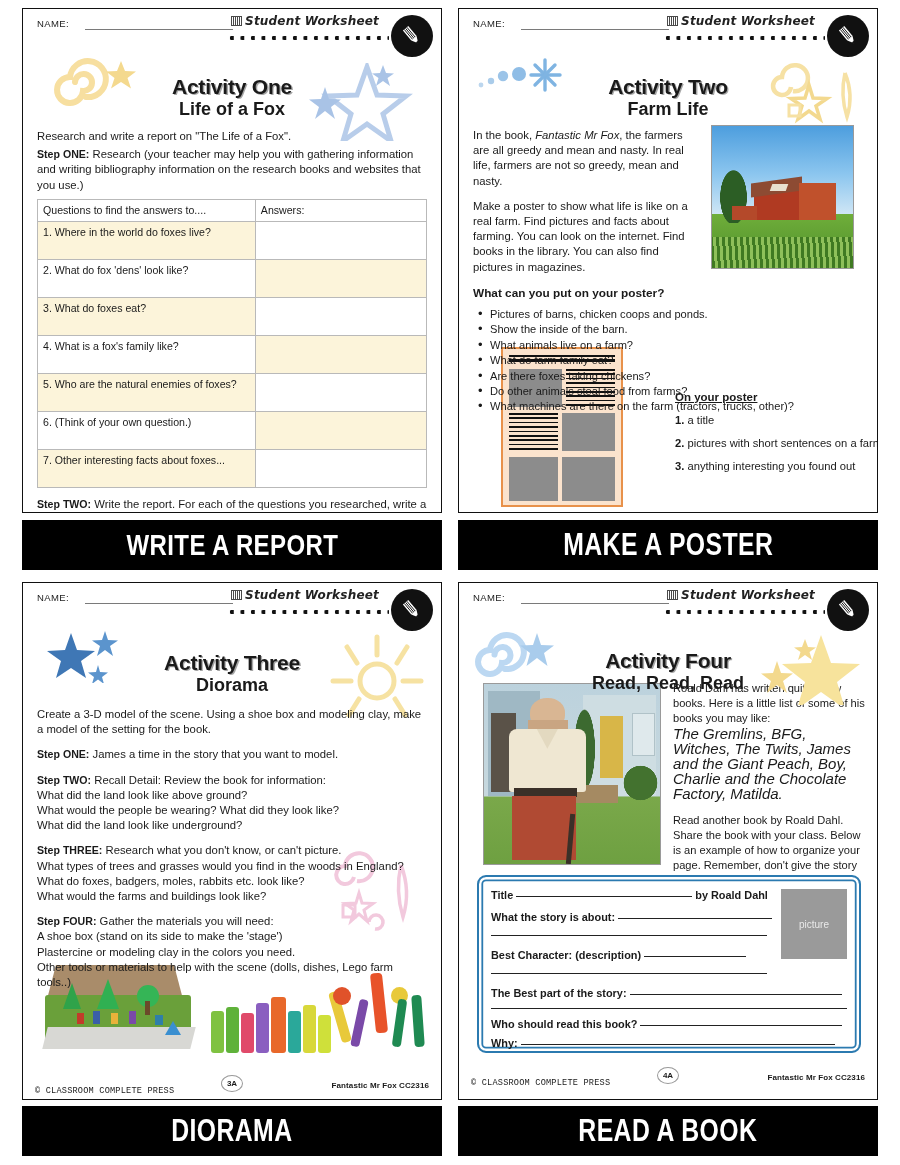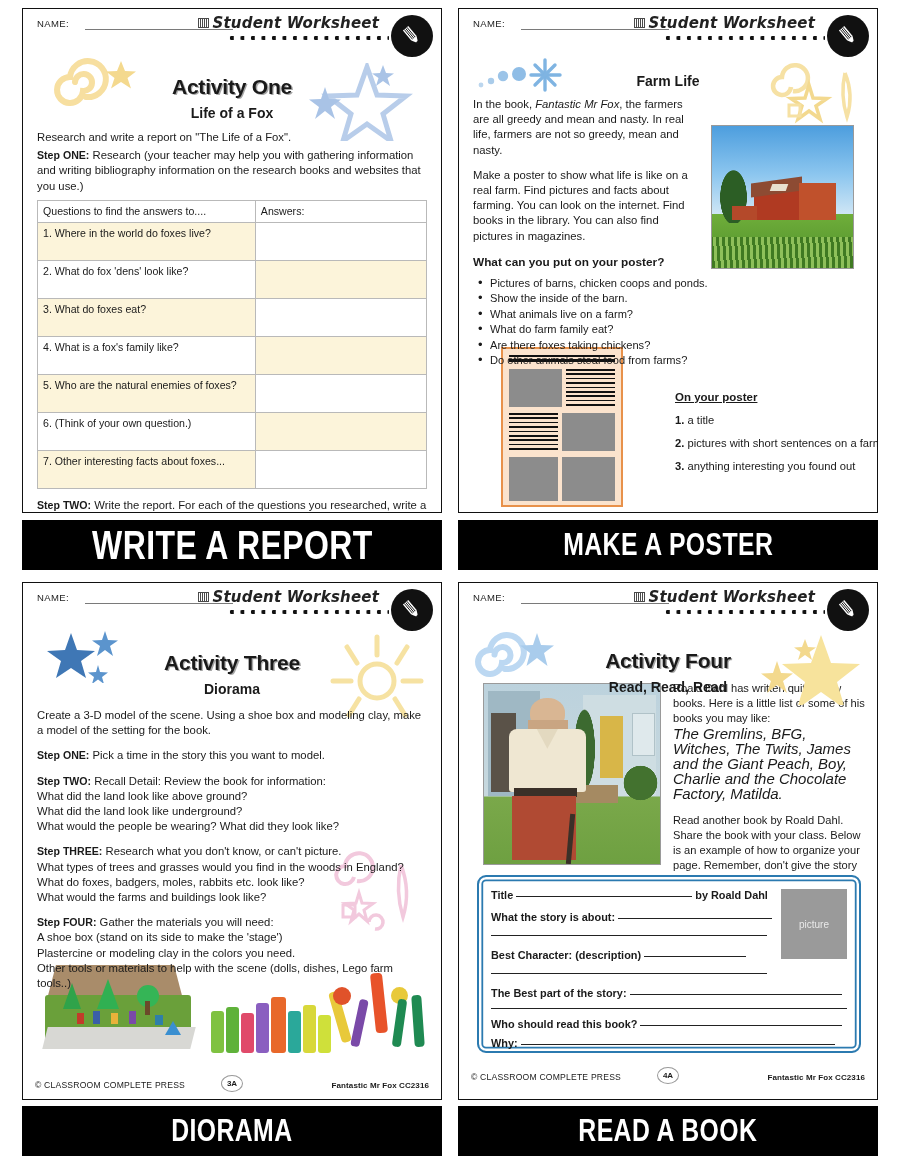--- a/index.html
+++ b/index.html
@@ -33,33 +33,33 @@
 
   
   .hdr { position:relative; height:58px; }
   .name-lbl { position:absolute; left:14px; top:9px; font-size:9.5px; letter-spacing:.4px; color:#222; }
   .name-rule { position:absolute; left:62px; top:20px; width:148px; border-bottom:1.1px solid #7a7a7a; }
   .sw-badge { position:absolute; right:62px; top:5px; display:flex; align-items:center; gap:3px; }
   .sw-book { width:11px; height:10px; position:relative; }
   .sw-book:before{content:"";position:absolute;inset:0;background:#4a4a4a;}
   .sw-book:after{content:"";position:absolute;left:1px;top:1px;right:1px;bottom:1px;
     background:repeating-linear-gradient(90deg,#fff 0 1px,#4a4a4a 1px 2px);}
-  .sw-text { font-family:"DejaVu Sans",sans-serif; font-size:15px; font-weight:bold; color:#222;
+  .sw-text { font-family:"DejaVu Sans",sans-serif; font-size:12px; font-weight:bold; color:#222;
              letter-spacing:.2px; font-style:italic; }
   .dots { position:absolute; right:52px; top:26px; width:160px; height:6px;
           background: radial-gradient(circle at 3px 3px, #111 2.1px, transparent 2.3px) repeat-x;
           background-size:10.5px 6px; }
   .pencil-circle { position:absolute; right:8px; top:6px; width:42px; height:42px;
           border-radius:50%; background:#111; }
   .pencil-circle svg { position:absolute; left:9px; top:9px; }
 
   
   .act-title { text-align:center; font-size:21px; font-weight:bold; letter-spacing:-0.2px;
                text-shadow: 1.4px 1.4px 0 rgba(0,0,0,0.35); position:relative; z-index:4; }
-  .act-sub { text-align:center; font-size:14px; font-weight:bold; margin-top:6px; position:relative; z-index:4;}
+  .act-sub { text-align:center; font-size:18px; font-weight:bold; position:relative; z-index:4;}
 
   
   .body { padding:0 14px; font-size:11.3px; line-height:15.2px; color:#1a1a1a; position:relative; z-index:3;}
   .body p { margin-bottom:0; }
   .gap { height:10px; }
   .step b { font-weight:bold; font-size:10.6px; }
   .ital { font-style:italic; }
 
   
   table.qa { width:100%; border-collapse:collapse; margin-top:6px; table-layout:fixed; }
@@ -91,21 +91,21 @@
   
   .formbox { position:absolute; border:2.4px solid #2b7ab0; border-radius:9px;
              background:#fff; box-shadow: inset 0 0 0 2.4px #fff, inset 0 0 0 4.2px #2b7ab0; }
   .frow { position:absolute; left:12px; right:12px; font-size:10.9px; font-weight:bold; white-space:nowrap; }
   .frule { display:inline-block; border-bottom:1.3px solid #222; vertical-align:2px; }
   .picbox { position:absolute; background:#9a9a9a; color:#e9e9e9; font-size:10px;
             display:flex; align-items:center; justify-content:center; font-weight:normal; }
 
   
   .foot { position:absolute; left:0; right:0; height:20px; font-size:8px; }
-  .foot .cc { position:absolute; left:12px; top:3px; font-family:Liberation Sans, sans-serif;
+  .foot .cc { position:absolute; left:12px; top:9px; font-family:Liberation Mono, monospace;
               font-size:8.6px; font-variant:small-caps; letter-spacing:.2px; }
   .foot .pg { position:absolute; left:50%; transform:translateX(-50%); top:-2px;
               width:22px; height:17px; border:1px solid #999; border-radius:50%;
               font-size:8px; font-weight:bold; display:flex; align-items:center; justify-content:center;}
   .foot .bk { position:absolute; right:12px; top:4px; font-size:8px; font-weight:bold; letter-spacing:.1px;}
 
   
   .deco { position:absolute; pointer-events:none; z-index:1; }
 </style>
 </head>
@@ -189,21 +189,21 @@
             <td class="qcol tint">7. Other interesting facts about foxes...</td>
             <td></td>
           </tr>
         </tbody>
           </table>
 
         <p class="step" style="margin-top:9px;"><b>Step TWO:</b><span> Write the report. For each of the questions you researched, write a paragraph and add pictures or drawings to make the report interesting.</span></p>
       </div>
     </div>
 
-    <div class="banner" style="top:512px; height:50px; font-size:40px;">
+    <div class="banner" style="top:512px; height:50px; font-size:30px;">
       <span>WRITE A REPORT</span>
     </div>
   </div>
 
   <div class="panel" style="left:458px; top:8px; width:420px; height:562px;">
     <div class="page" style="height:505px;">
 
       <div class="hdr">
         <div class="name-lbl">NAME:</div>
         <div class="name-rule"></div>
@@ -242,20 +242,21 @@
             <line x1="72" y1="18" x2="82" y2="8"></line>
         </g>
       </svg>
       <svg class="deco" style="right:18px; top:52px;" width="100" height="72">
         <path d="M34 30 a13 13 0 1 0 -11 -14 a9 9 0 1 0 9 10" fill="none" stroke="#f6e1a4" stroke-width="4.5"></path>
         <polygon points="50,24 54,37 68,37.5 57,45 61,58 50,50 39,58 43,45 32,37.5 46,37" fill="none" stroke="#f3d98f" stroke-width="3.5"></polygon>
         <path d="M86 12 q9 22 2 44 q-7 -22 -2 -44" fill="none" stroke="#f6e1a4" stroke-width="3.5"></path>
         <rect x="30" y="44" width="11" height="11" fill="none" stroke="#f6e1a4" stroke-width="3"></rect>
       </svg>
 
+      <div class="act-title" style="margin-top:8px;">Activity Two</div>
       <div class="act-sub">Farm Life</div>
 
       <div class="photo" style="left:252px; top:116px; width:143px; height:144px;">
         <div style="position:absolute;left:0;top:0;width:100%;height:62%;
              background:linear-gradient(180deg,#4d9ede 0%,#8cc6ef 55%,#cfe6f5 100%);"></div>
         <div style="position:absolute;left:0;top:62%;width:100%;height:38%;
              background:linear-gradient(180deg,#6fae3a 0%,#4f8f2b 100%);"></div>
         <div style="position:absolute;left:0;top:78%;width:100%;height:22%;
              background:repeating-linear-gradient(86deg,#3f7a22 0 3px,#8ec05a 3px 6px);"></div>
         <div style="position:absolute;left:4%;top:28%;width:22%;height:40%;
@@ -276,20 +277,21 @@
 
       <div class="body" style="margin-top:11px;">
         <p style="font-size:11.8px;font-weight:bold;">What can you put on your poster?</p>
         <ul class="dotlist">
           <li>Pictures of barns, chicken coops and ponds.</li>
           <li>Show the inside of the barn.</li>
           <li>What animals live on a farm?</li>
           <li>What do farm family eat?</li>
           <li>Are there foxes taking chickens?</li>
           <li>Do other animals steal food from farms?</li>
+          <li>What machines are there on the farm (tractors, trucks, other)?</li>
         </ul>
       </div>
 
       <div class="poster" style="left:42px; top:338px; width:122px; height:160px;">
         <div class="inner">
           <div class="lines" style="left:0;top:0;width:100%;height:8px;
                background:repeating-linear-gradient(180deg,#111 0 2.2px,#fbe3cd 2.2px 4.4px);"></div>
           <div class="gbox" style="left:0;top:14px;width:50%;height:38px;"></div>
           <div class="lines" style="right:0;top:14px;width:46%;height:38px;"></div>
           <div class="lines" style="left:0;top:58px;width:46%;height:38px;"></div>
@@ -361,26 +363,26 @@
         <rect x="14" y="54" width="12" height="12" fill="none" stroke="#f2c9dd" stroke-width="3"></rect>
         <path d="M46 78 a7 7 0 1 0 -6 -7" fill="none" stroke="#f2c9dd" stroke-width="3.5"></path>
       </svg>
 
       <div class="act-title" style="margin-top:10px;">Activity Three</div>
       <div class="act-sub">Diorama</div>
 
       <div class="body" style="margin-top:11px;">
         <p>Create a 3-D model of the scene. Using a shoe box and modeling clay, make a model of the setting for the book.</p>
         <div class="gap"></div>
-        <p class="step"><b>Step ONE:</b><span> Pick a time in the story this you want to model.</span></p>
+        <p class="step"><b>Step ONE:</b><span> James a time in the story that you want to model.</span></p>
         <div class="gap"></div>
         <p class="step"><b>Step TWO:</b><span> Recall Detail: Review the book for information:</span></p>
         <p>What did the land look like above ground?</p>
+        <p>What would the people be wearing? What did they look like?</p>
         <p>What did the land look like underground?</p>
-        <p>What would the people be wearing? What did they look like?</p>
         <div class="gap"></div>
         <p class="step"><b>Step THREE:</b><span> Research what you don't know, or can't picture.</span></p>
         <p>What types of trees and grasses would you find in the woods in England?</p>
         <p>What do foxes, badgers, moles, rabbits etc. look like?</p>
         <p>What would the farms and buildings look like?</p>
         <div class="gap"></div>
         <p class="step"><b>Step FOUR:</b><span> Gather the materials you will need:</span></p>
         <p>A shoe box (stand on its side to make the 'stage')</p>
         <p>Plastercine or modeling clay in the colors you need.</p>
         <p>Other tools or materials to help with the scene (dolls, dishes, Lego farm tools..)</p>

